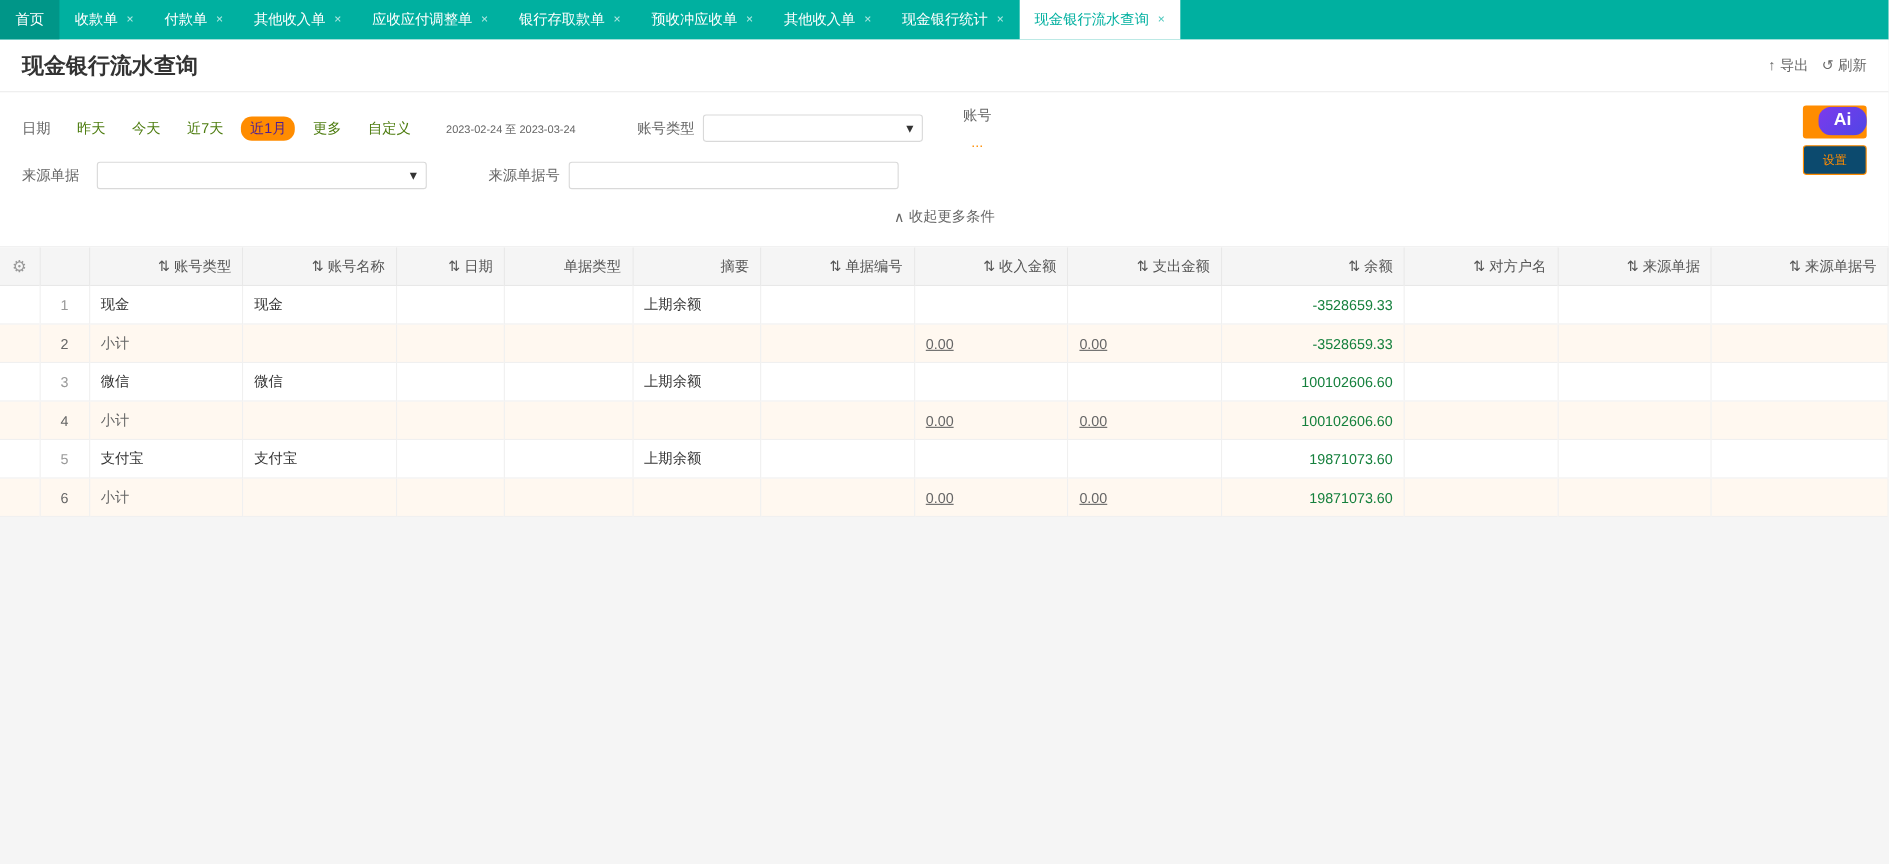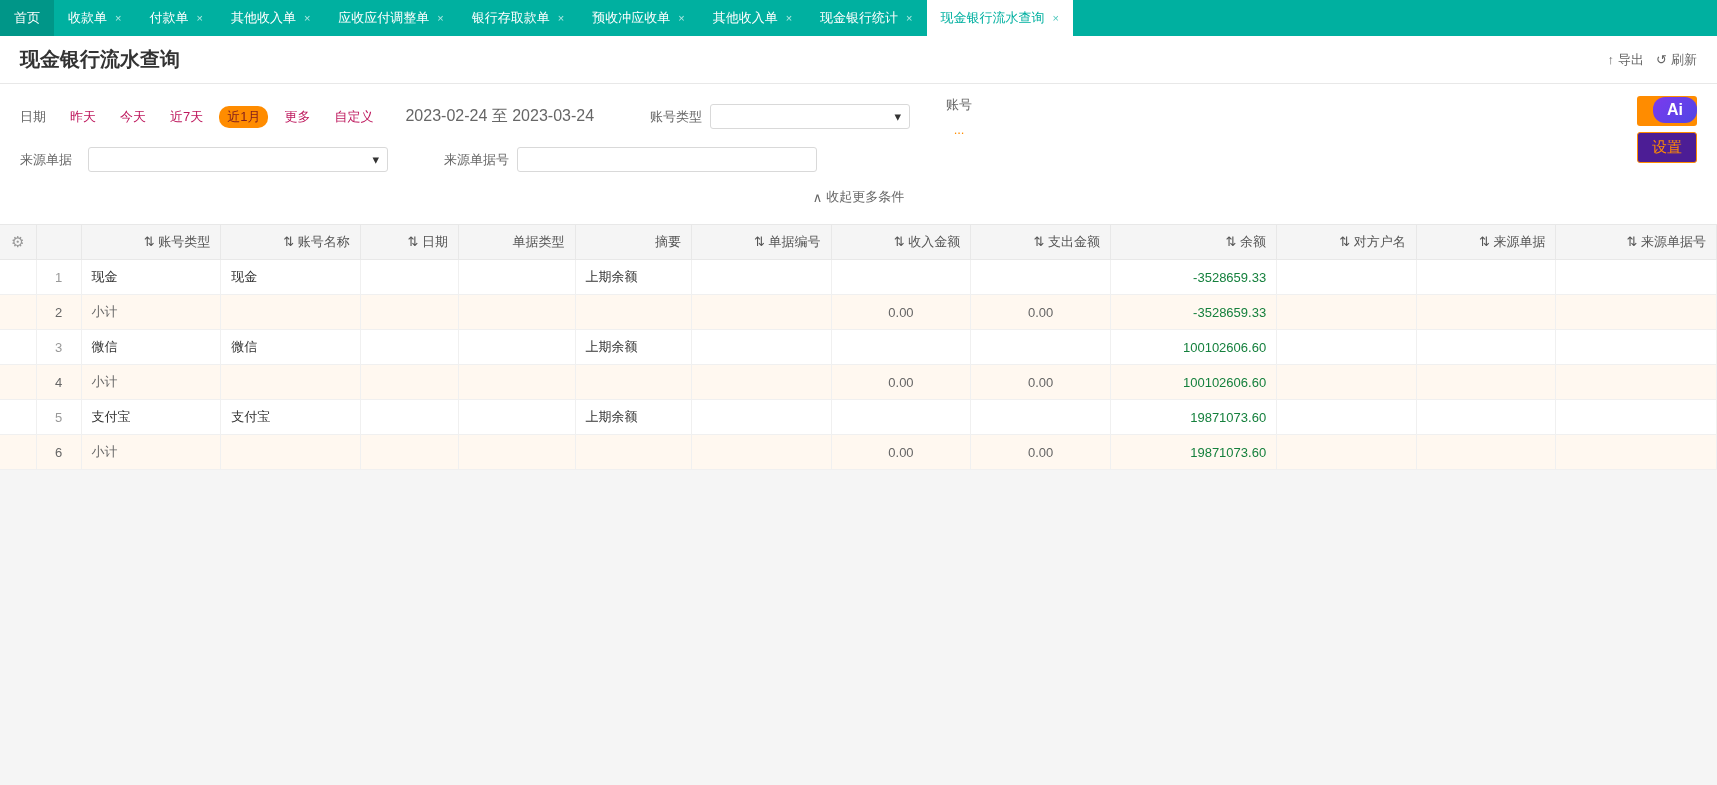--- a/index.html
+++ b/index.html
@@ -89,32 +89,32 @@
     .date-options {
       display: flex;
       gap: 8px;
       align-items: center;
     }
     .date-btn {
       padding: 2px 8px;
       border: none;
       background: none;
       cursor: pointer;
-      color: #be185d;
+      color: #4d7c0f;
       font-size: 13px;
       border-radius: 3px;
     }
     .date-btn.active {
       background: #ff8c00;
-      color: #7f1d1d;
+      color: #4c1d95;
       border-radius: 10px;
     }
     .date-range {
       color: #666;
-      font-size: 16px;
+      font-size: 10px;
     }
     .filter-select {
       border: 1px solid #d9d9d9;
       border-radius: 3px;
       padding: 4px 8px;
       font-size: 13px;
       color: #333;
       background: #fff;
       min-width: 160px;
       cursor: pointer;
@@ -139,26 +139,26 @@
     .btn-query {
       background: #ff8c00;
       color: #fff;
       border: none;
       border-radius: 3px;
       padding: 6px 16px;
       font-size: 13px;
       cursor: pointer;
     }
     .btn-settings {
-      background: #4c1d95;
+      background: #0c4a6e;
       color: #ff8c00;
       border: 1px solid #ff8c00;
       border-radius: 3px;
       padding: 5px 14px;
-      font-size: 15px;
+      font-size: 11px;
       cursor: pointer;
     }
     .action-btns {
       display: flex;
       flex-direction: column;
       gap: 6px;
       margin-left: auto;
     }
     .collapse-bar {
       display: flex;
@@ -206,21 +206,22 @@
       background: #fff8f0;
     }
     .row-subtotal td {
       color: #666;
     }
     .row-num {
       color: #999;
       text-align: center;
     }
     td.amount {
-      text-align: center;
+      text-align: left;
+      text-decoration: underline;
     }
     td.balance {
       text-align: right;
       color: #15803d;
     }
     .settings-col {
       width: 36px;
       text-align: center;
     }
     .gear-icon {

